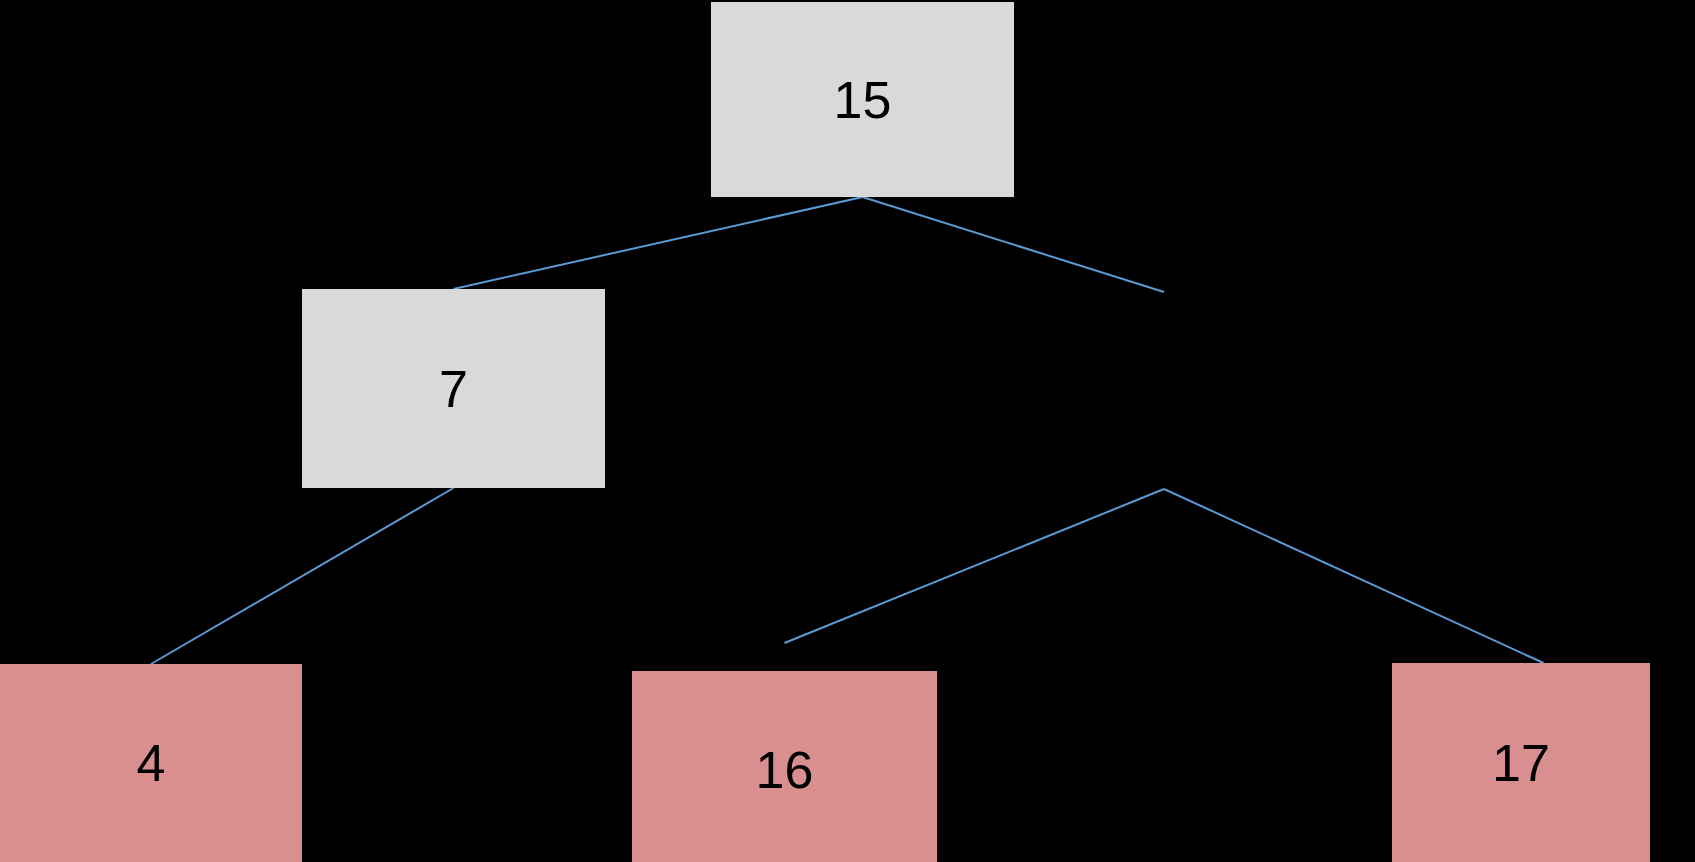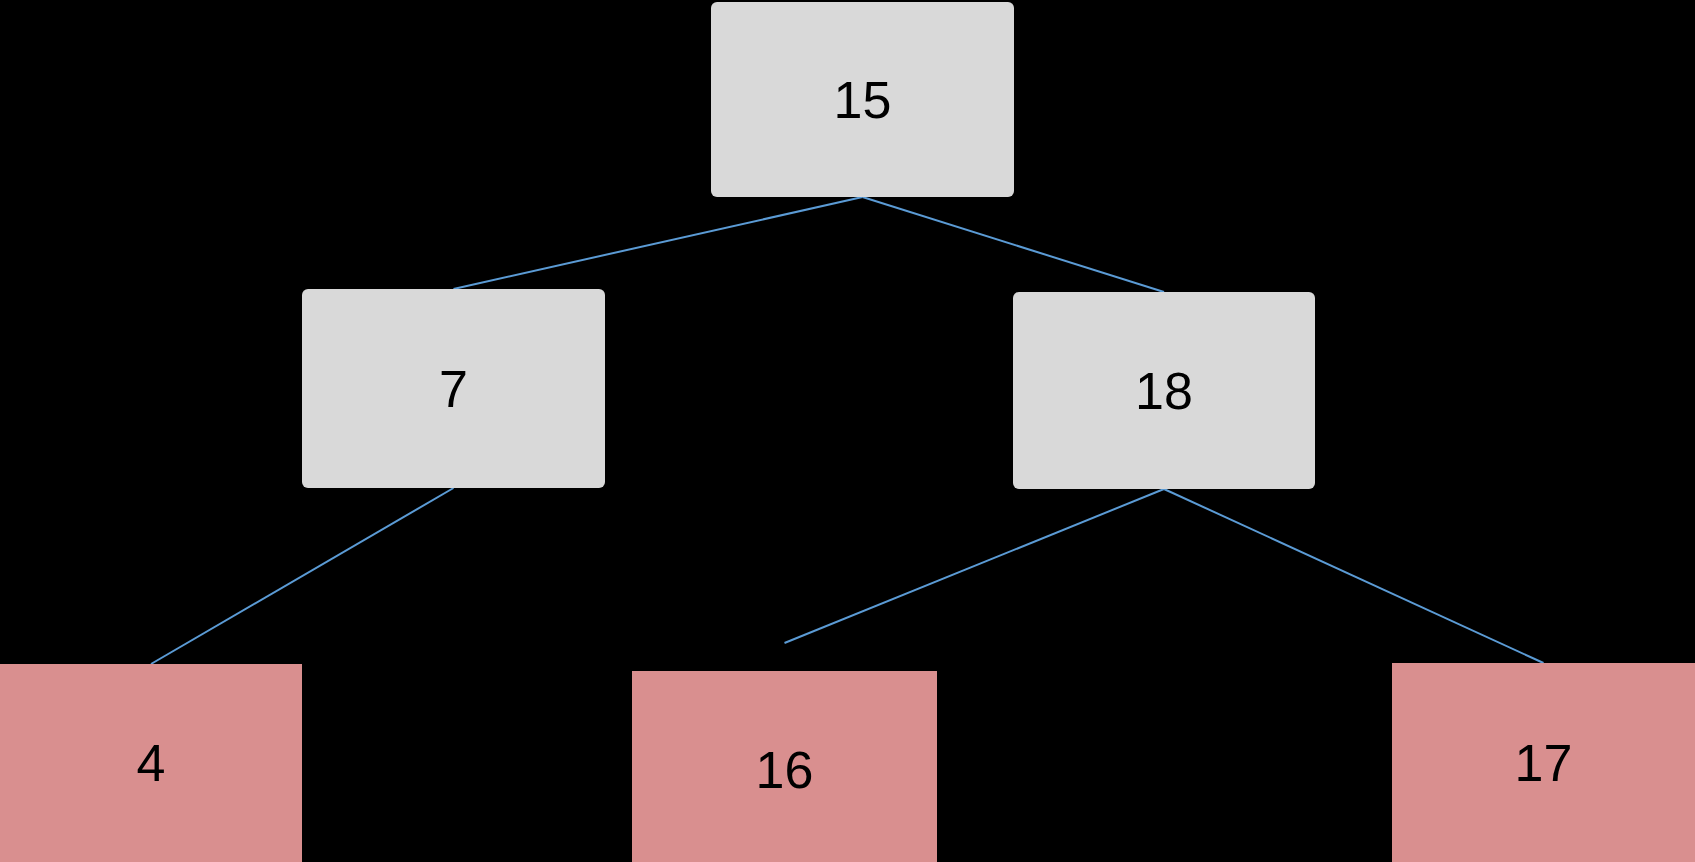--- a/index.html
+++ b/index.html
@@ -36,53 +36,50 @@
   .node {
     position: absolute;
     display: flex;
     align-items: center;
     justify-content: center;
     color: var(--text, #000000);
     font-size: 52px;
     line-height: 1;
     letter-spacing: 0px;
   }
-  .node.gray { background: var(--gray, #d9d9d9); border-radius: 6px; }
+  .node.gray { background: var(--gray, #d9d9d9); }
   .node.pink { background: var(--pink, #d98f8f); }
 
   
   .n15 { left: 711px;  top: 2px;   width: 303px; height: 195px; }
   .n12 { left: 302px;  top: 289px; width: 303px; height: 199px; }
   .n18 { left: 1013px; top: 292px; width: 302px; height: 197px; }
   .n4  { left: 0px;    top: 664px; width: 302px; height: 198px; }
   .n16 { left: 632px;  top: 643px; width: 305px; height: 197px; margin-top: 28px; }
-  .n17 { left: 1392px; top: 663px; width: 303px; height: 199px; }
+  .n17 { left: 1392px; top: 663px; width: 258px; height: 199px; }
 </style>
 </head>
 <body>
 
 <div class="canvas">
 
   <svg class="edges" width="1695" height="862" viewBox="0 0 1695 862" xmlns="http://www.w3.org/2000/svg">
     <line class="edge" x1="862.5" y1="197" x2="453.5" y2="289"></line>
     <line class="edge" x1="862.5" y1="197" x2="1164" y2="292"></line>
     <line class="edge" x1="453.5" y1="488" x2="151" y2="664"></line>
     <line class="edge" x1="1164" y1="489" x2="784.5" y2="643"></line>
     <line class="edge" x1="1164" y1="489" x2="1543.5" y2="663"></line>
   </svg>
 
   <div class="node gray n15">
     <span>15</span>
   </div>
   <div class="node gray n12">
     <span>7</span>
   </div>
-  <div class="node gray n18">
-    <span>18</span>
-  </div>
   <div class="node pink n4">
     <span>4</span>
   </div>
   <div class="node pink n16">
     <span>16</span>
   </div>
   <div class="node pink n17">
     <span>17</span>
   </div>
 

